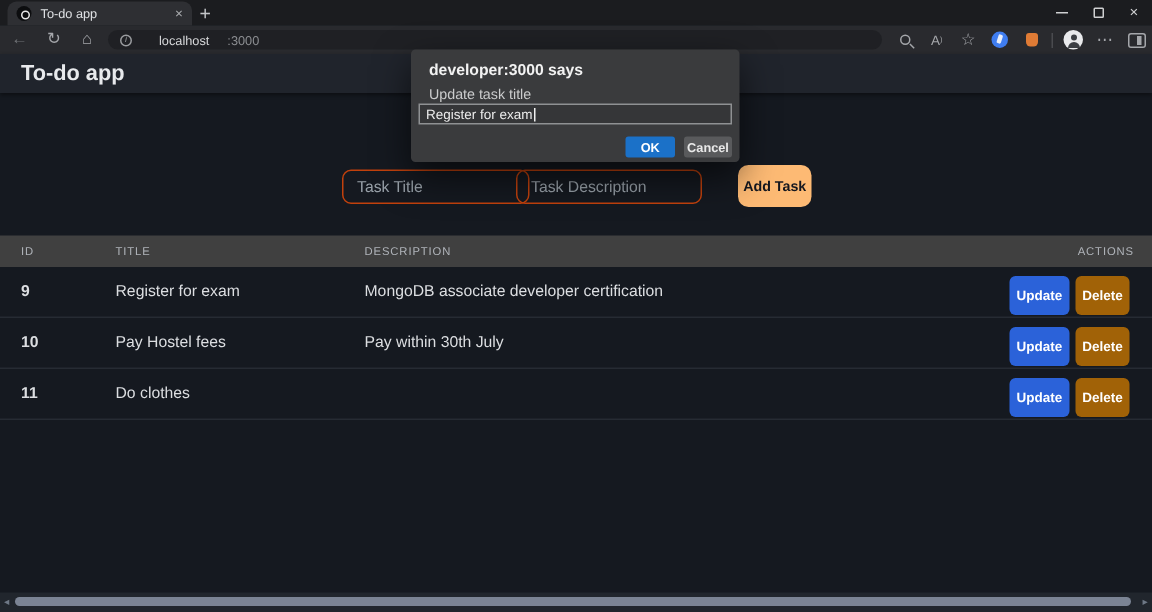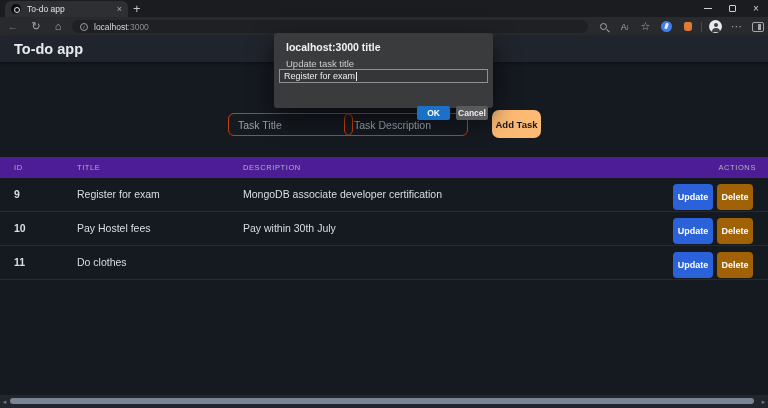--- a/index.html
+++ b/index.html
@@ -22,21 +22,21 @@
   .min-glyph { display:block; width:8px; height:1px; background:#cfd0d2; }
   .max-glyph { display:block; width:7px; height:7px; border:1px solid #cfd0d2; border-radius:1px; }
   .close-glyph { font-size:10px; line-height:10px; }
 
   
   .toolbar { position:absolute; left:0; top:17px; width:768px; height:19px; background:#292a2e; }
   .navicon { position:absolute; top:0; height:19px; width:18px; text-align:center; line-height:19px;
              color:#a5a7ab; font-size:11px; }
   .navicon.disabled { color:#6f7175; }
   .addressbar { position:absolute; left:72px; top:3px; width:516px; height:13px; background:#1f2024;
-                border-radius:7px; display:flex; align-items:center; padding:0 8px; }
+                border-radius:7px; display:flex; align-items:center; padding:0 8px;gap:12px; }
   .info-icon { width:8px; height:8px; border:1px solid #9a9c9f; border-radius:50%; color:#9a9c9f;
                font-size:6px; line-height:7px; text-align:center; font-style:italic; flex:0 0 auto; }
   .url-host { color:#d8d9db; font-size:8.5px; margin-left:6px; }
   .url-port { color:#8b8d91; font-size:8.5px; }
   .tool-right { position:absolute; top:0; right:0; height:19px; display:flex; align-items:center; gap:0; }
   .ticon { width:21px; height:19px; display:flex; align-items:center; justify-content:center;
            color:#a5a7ab; font-size:9px; position:relative; }
   .mag { width:7px; height:7px; border:1.3px solid #a5a7ab; border-radius:50%; position:relative; }
   .mag::after { content:""; position:absolute; left:5px; top:6px; width:3.5px; height:1.3px;
                 background:#a5a7ab; transform:rotate(45deg); }
@@ -59,21 +59,21 @@
 
   .task-input { position:absolute; height:23px; background:transparent; border:1px solid #c2410c;
                 border-radius:6px; color:#dfe2e6; font-size:10.5px; padding:0 9px; outline:none;
                 font-family:"Liberation Sans","DejaVu Sans",sans-serif; }
   .task-input::placeholder { color:#98a0a8; }
   #task-title-input { left:228px; top:77px; width:125px; }
   #task-desc-input { left:344px; top:77px; width:124px; }
   .add-task { position:absolute; left:492px; top:74px; width:49px; height:28px; background:#fdba74;
               border:none; border-radius:7px; color:#14171f; font-size:9.5px; font-weight:bold; }
 
-  .thead { position:absolute; left:0; top:121px; width:768px; height:21px; background:#4c1d95; }
+  .thead { position:absolute; left:0; top:121px; width:768px; height:21px; background:#404040; }
   .th { position:absolute; top:0; line-height:21px; color:#b0b4ba; font-size:7.5px; letter-spacing:.6px; }
   .th-id { left:14px; } .th-title { left:77px; } .th-desc { left:243px; } .th-actions { right:12px; }
 
   .trow { position:absolute; left:0; width:768px; height:34px; border-bottom:1px solid #262b33; }
   .td { position:absolute; top:0; line-height:33px; color:#dcdee1; font-size:10.5px; white-space:nowrap; }
   .td-id { left:14px; font-weight:bold; } .td-title { left:77px; } .td-desc { left:243px; }
   .rowbtn { position:absolute; top:6px; height:26px; border:none; border-radius:4px; color:#fff;
             font-size:9px; font-weight:bold; }
   .btn-update { left:673px; width:40px; background:#2b62d9; }
   .btn-delete { left:717px; width:36px; background:#a16207; }
@@ -88,21 +88,21 @@
   
   .jsdialog { position:absolute; left:274px; top:33px; width:219px; height:75px; background:#3a3b3d;
               border-radius:3px; box-shadow:0 10px 24px rgba(0,0,0,.6); }
   .dlg-title { position:absolute; left:12px; top:8px; color:#f2f2f2; font-size:10.5px; font-weight:bold; }
   .dlg-msg { position:absolute; left:12px; top:25px; color:#cbcccd; font-size:9.5px; }
   .dlg-input { position:absolute; left:5px; top:36px; width:209px; height:14px; background:#353638;
                border:1px solid #8f9193; display:flex; align-items:center; padding:0 4px; }
   .dlg-input-text { color:#ececec; font-size:9px; }
   .dlg-caret { width:1px; height:9px; background:#f0f0f0; margin-left:1px; }
   .dlg-btn { position:absolute; top:58px; height:14px; border:none; border-radius:2px;
-             font-size:8.5px; font-weight:bold; line-height:14px; text-align:center;margin-top:15px; }
+             font-size:8.5px; font-weight:bold; line-height:14px; text-align:center; }
   .dlg-ok { left:143px; width:33px; background:#1b71c8; color:#fff; }
   .dlg-cancel { left:182px; width:32px; background:#595a5c; color:#e9e9e9; }
 </style>
 </head>
 <body>
 
 <div class="screen">
 
   <div class="tabstrip">
     <div class="tab">
@@ -201,21 +201,21 @@
     </div>
 
     <div class="hscroll">
       <span class="scroll-arrow">◂</span>
       <div class="hthumb"></div>
       <span class="scroll-arrow right">▸</span>
     </div>
   </div>
 
   <div class="jsdialog">
-    <div class="dlg-title">localhost:3000 title</div>
+    <div class="dlg-title">developer:3000 says</div>
     <div class="dlg-msg">Update task title</div>
     <div class="dlg-input">
       <span class="dlg-input-text">Register for exam</span>
       <span class="dlg-caret"></span>
     </div>
     <button class="dlg-btn dlg-ok">OK</button>
     <button class="dlg-btn dlg-cancel">Cancel</button>
   </div>
 
 </div>

